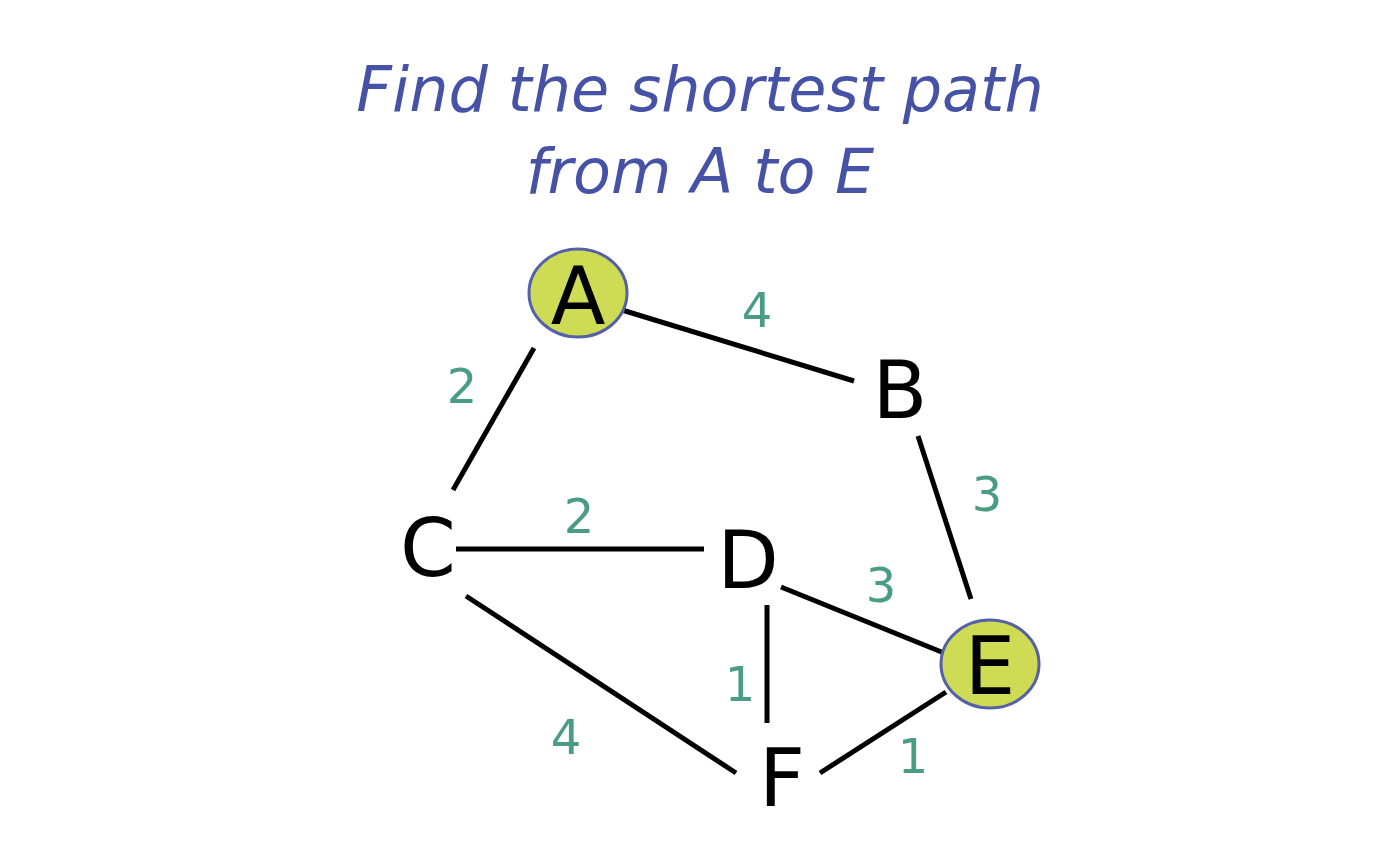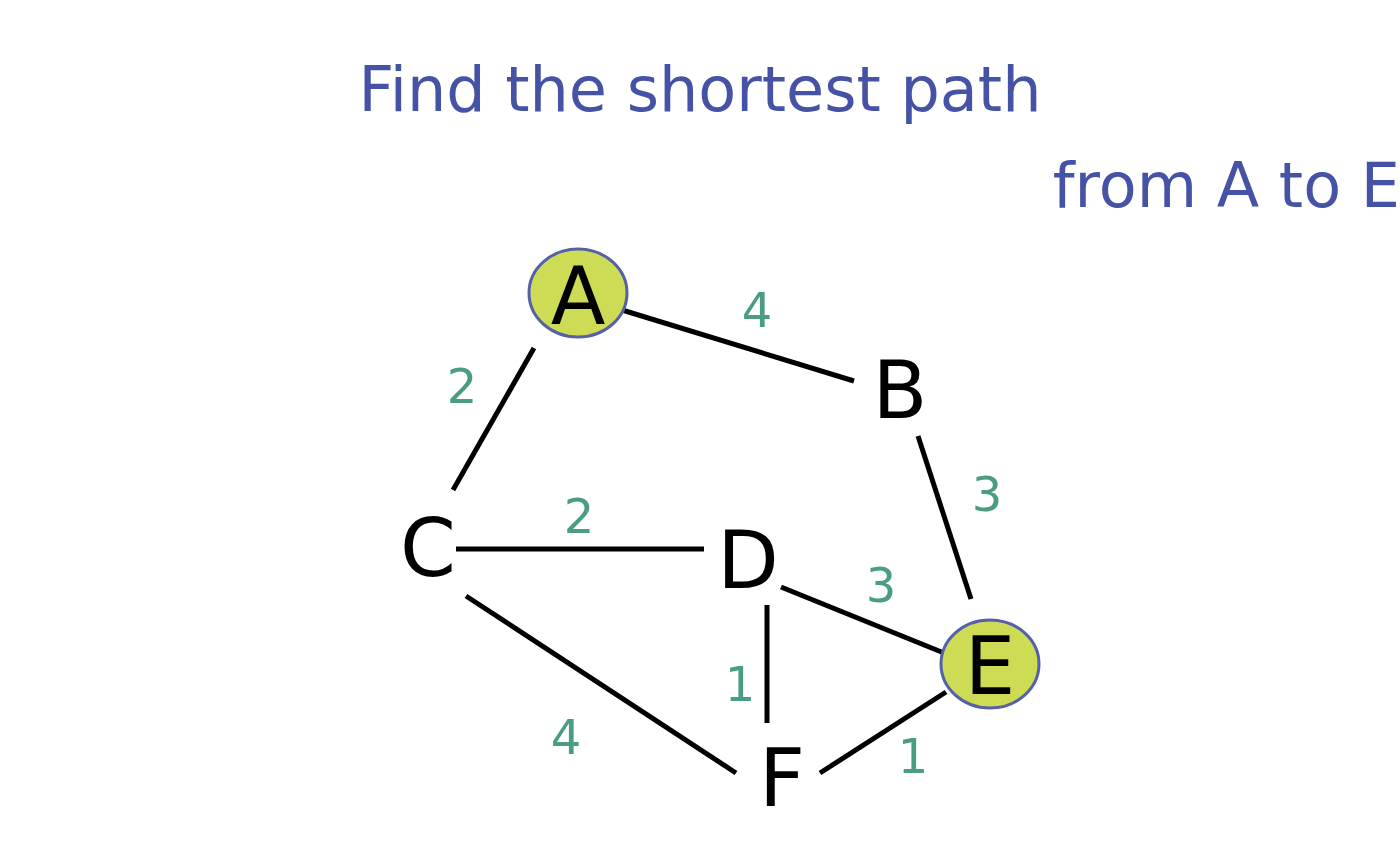--- a/index.html
+++ b/index.html
@@ -1,19 +1,19 @@
 <!DOCTYPE html>
 <html><head>
 <meta charset="utf-8">
 <style>
   html, body { margin:0; padding:0; background:#ffffff; }
   body { width:1400px; height:867px; position:relative; overflow:hidden; font-family:"DejaVu Sans", sans-serif; }
-  .title { position:absolute; left:0; width:1400px; text-align:center; color:#4652a6; font-size:62px; line-height:80px; letter-spacing:0px; }
+  .title { position:absolute; left:0; width:1400px; text-align:center; color:#4652a6; font-size:62px; line-height:80px; letter-spacing:0px;font-style:italic; }
   .t1 { top:50px; }
-  .t2 { top:146px;text-align:right; }
+  .t2 { top:132px; }
   svg { position:absolute; left:0; top:0; }
   .node-label { font-family:"DejaVu Sans", sans-serif; font-size:80px; fill:#000; }
   .weight { font-family:"DejaVu Sans", sans-serif; font-size:48px; fill:#4b9c85; }
 </style>
 </head>
 <body>
 
 <div class="title t1">Find the shortest path</div>
 <div class="title t2">from A to  E</div>
 

